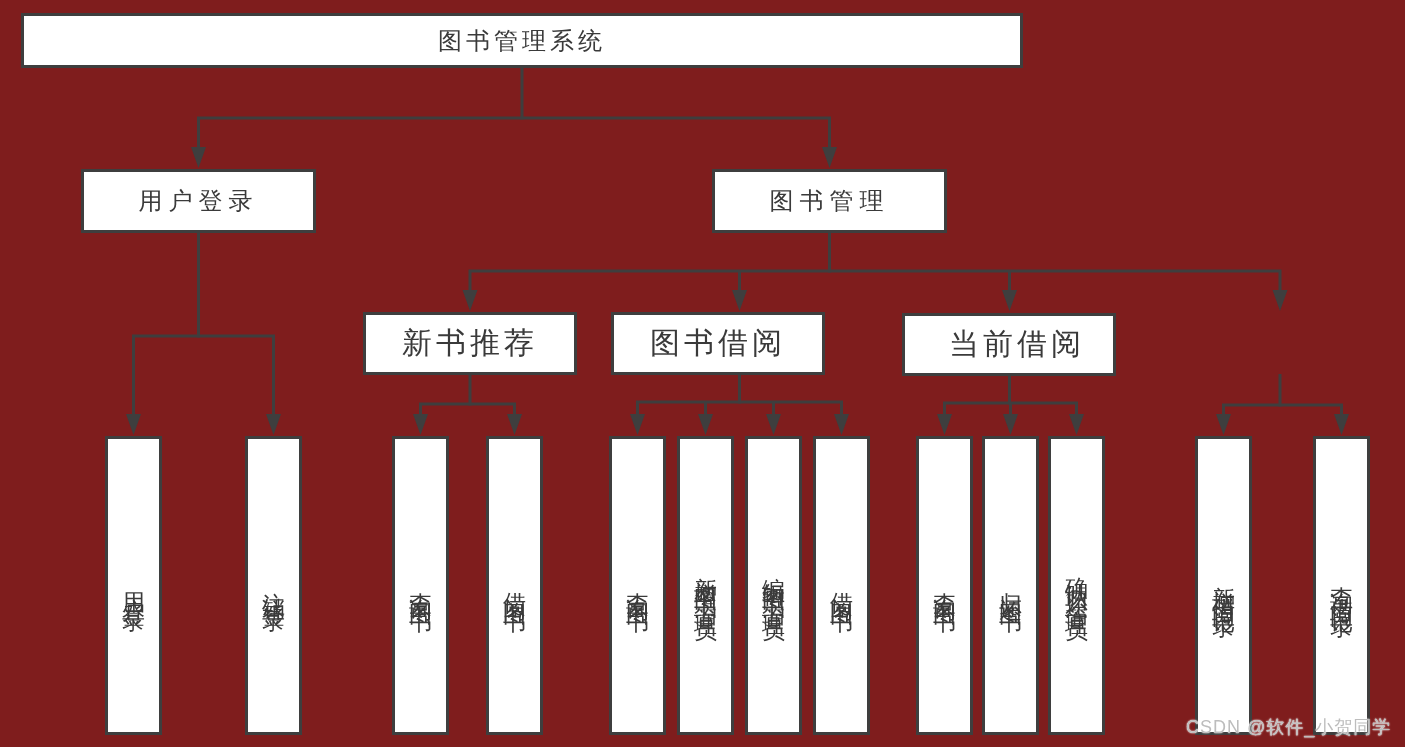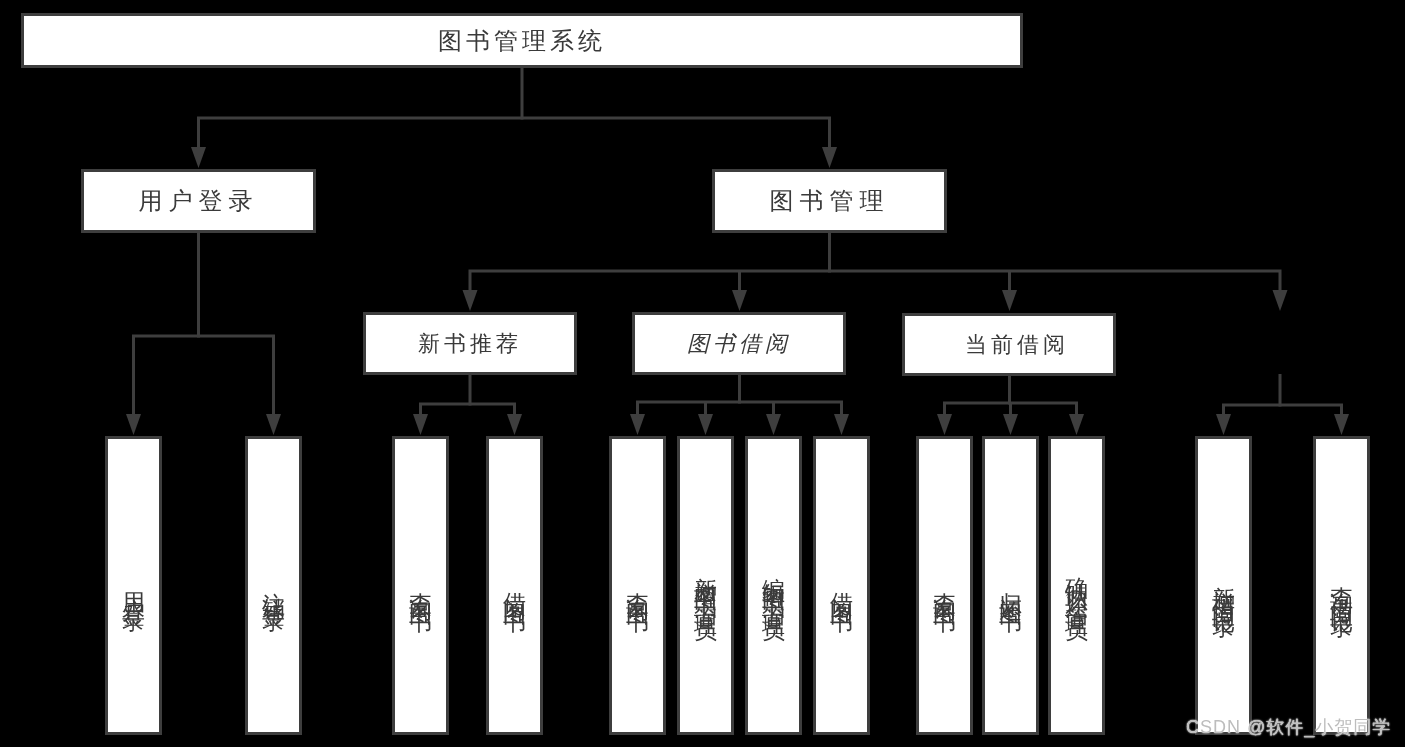--- a/index.html
+++ b/index.html
@@ -1,35 +1,35 @@
 <!DOCTYPE html>
 <html><head>
 <meta charset="utf-8">
 <style>
   html,body{margin:0;padding:0;background:#ffffff;}
   #canvas{
     position:relative;
     width:1405px;height:747px;
-    background:#000000;
+    background:#7f1d1d;
     font-family:"Liberation Sans", sans-serif;
     overflow:hidden;
   }
   #wires{position:absolute;left:0;top:0;z-index:1;}
   .hnode{
     position:absolute;
     box-sizing:border-box;
     border:3px solid #3e3e3e;
     background:#ffffff;
     display:flex;align-items:center;justify-content:center;
     color:#3a3a3a;
     z-index:2;
   }
   .hnode.title span{font-size:24px;letter-spacing:4px;}
   .hnode.l2 span{font-size:24px;letter-spacing:6px;}
-  .hnode.l3 span{font-size:22px;letter-spacing:4px;}
+  .hnode.l3 span{font-size:30px;letter-spacing:4px;}
   .leaf{
     position:absolute;
     box-sizing:border-box;
     width:57px;height:299px;top:436px;
     border:3px solid #3e3e3e;
     background:#ffffff;
     display:flex;align-items:center;justify-content:center;
     color:#3a3a3a;
     z-index:2;
   }
@@ -119,21 +119,21 @@
   <div class="hnode l2" style="left:81px;top:169px;width:235px;height:64px;">
     <span>用户登录</span>
   </div>
   <div class="hnode l2" style="left:712px;top:169px;width:235px;height:64px;">
     <span>图书管理</span>
   </div>
 
   <div class="hnode l3" style="left:363px;top:312px;width:214px;height:63px;">
     <span>新书推荐</span>
   </div>
-  <div class="hnode l3" style="left:632px;top:312px;width:214px;height:63px;font-style:italic;">
+  <div class="hnode l3" style="left:611px;top:312px;width:214px;height:63px;">
     <span>图书借阅</span>
   </div>
   <div class="hnode l3" style="left:902px;top:313px;width:214px;height:63px;padding-left:16px;">
     <span>当前借阅</span>
   </div>
 
   <div class="leaf" style="left:105px;">
     <span>用户登录</span>
   </div>
   <div class="leaf" style="left:245px;">

